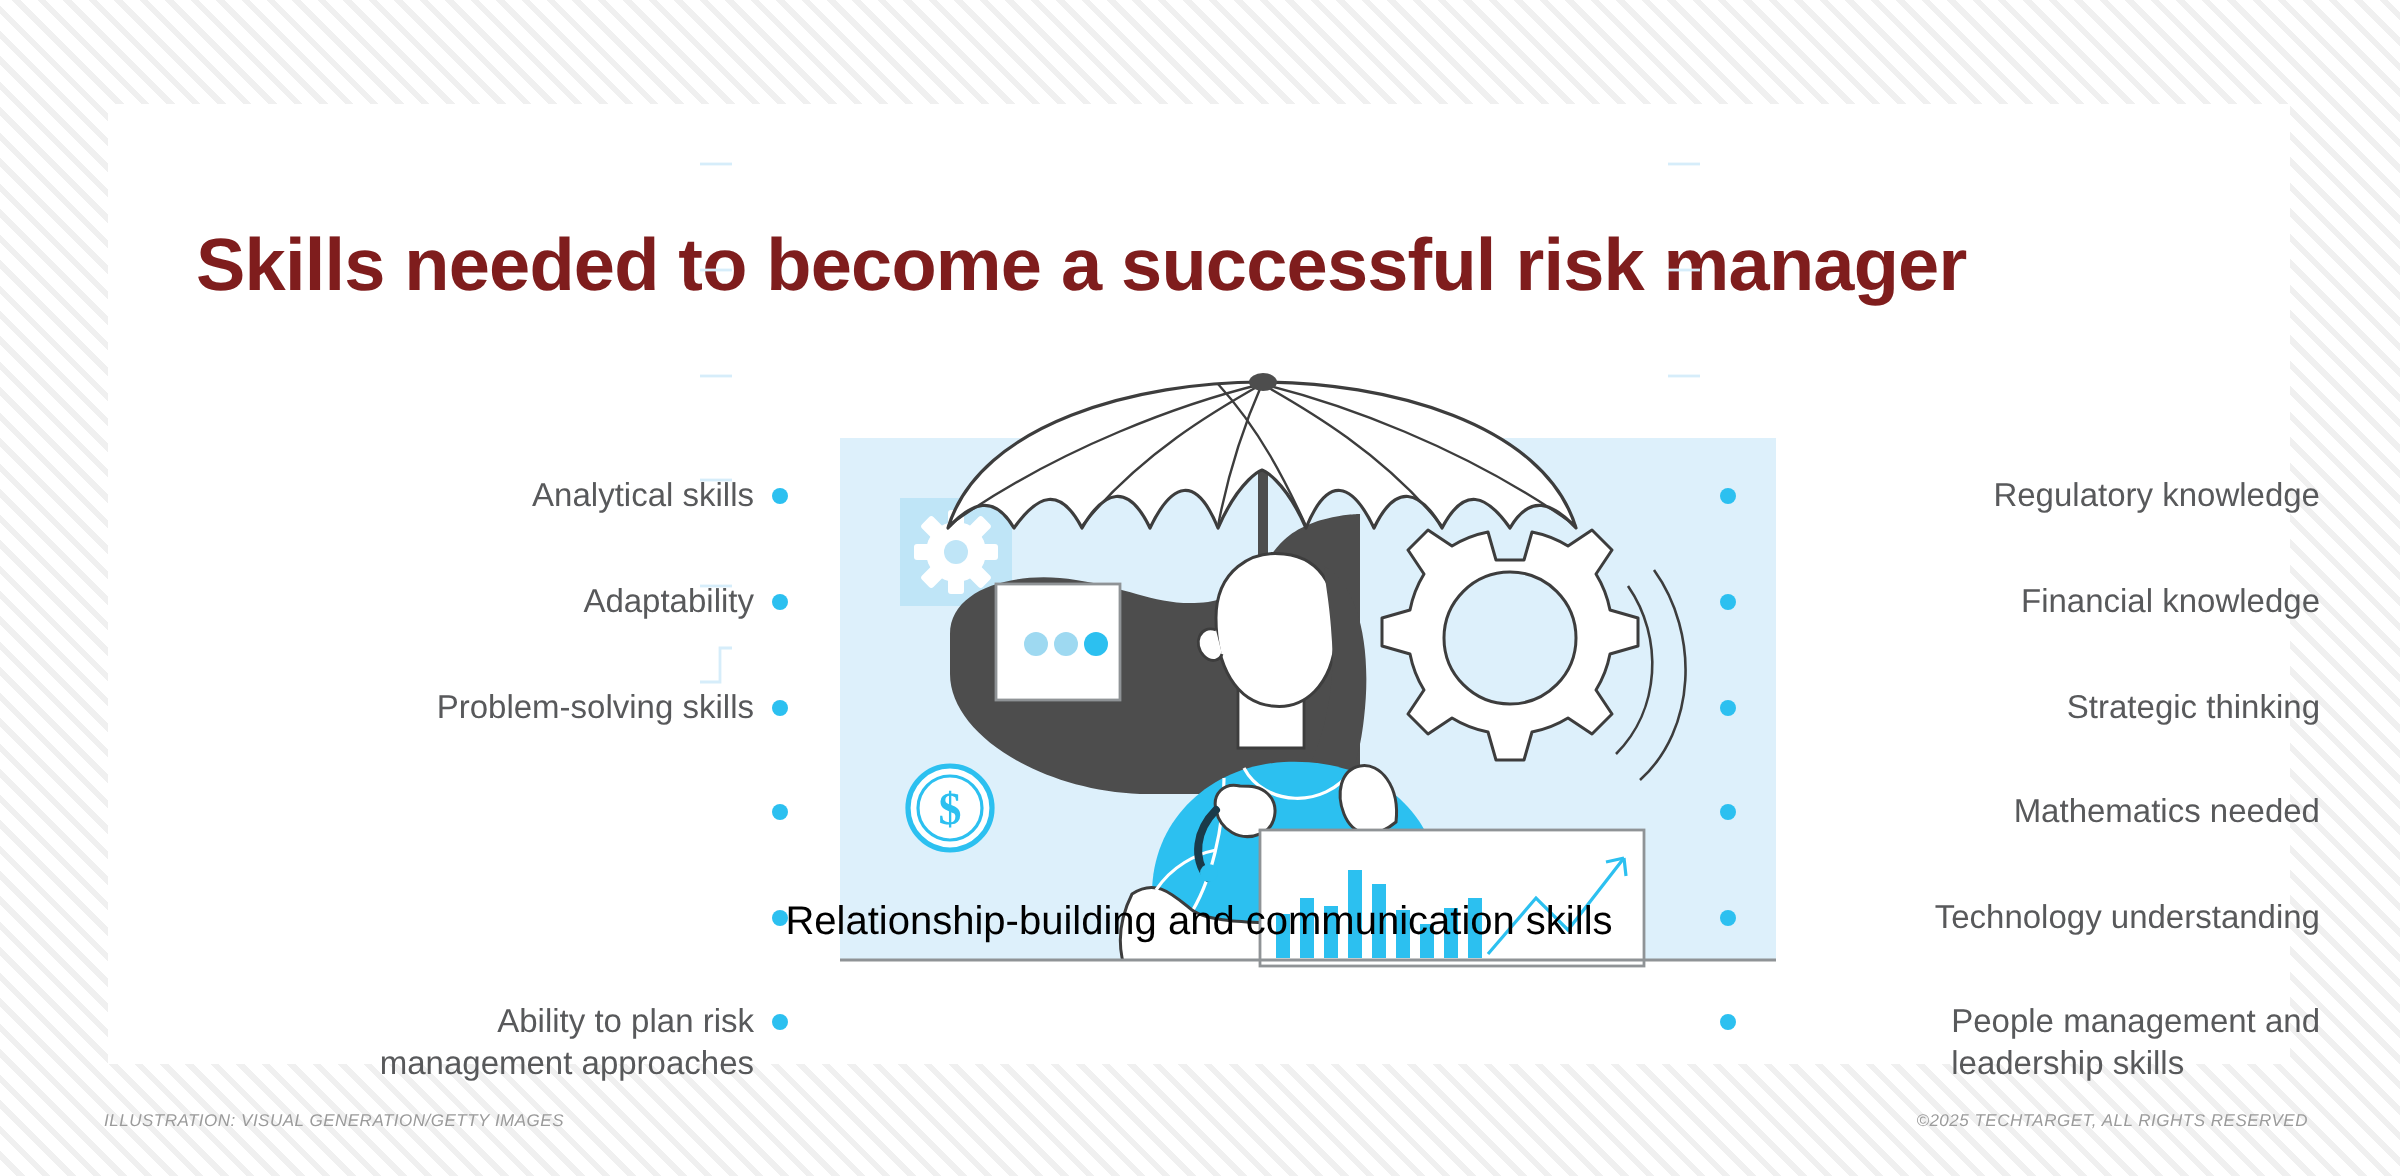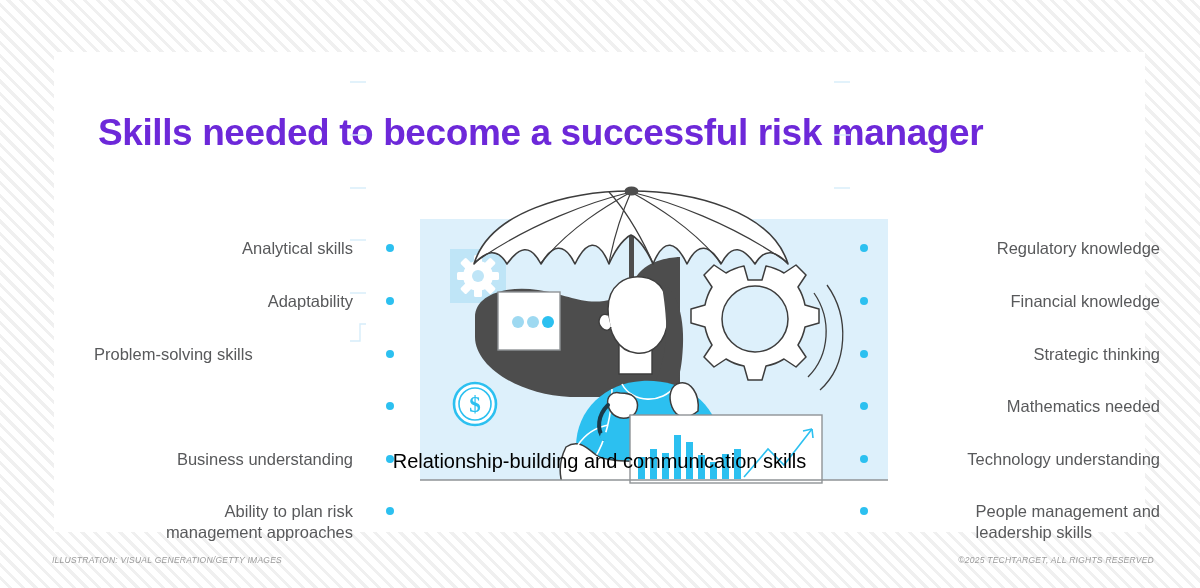--- a/index.html
+++ b/index.html
@@ -33,21 +33,21 @@
   }
 
   
   #title {
     position: absolute;
     left: 44px;
     top: 36px;
     width: 1010px;
     font-size: 37px;
     font-weight: bold;
-    color: #6d28d9;
+    color: #7f1d1d;
     letter-spacing: -0.4px;
     line-height: 1.1;
     white-space: nowrap;
   }
 
   
   #illustration {
     position: absolute;
     left: 366px;
     top: 167px;
@@ -72,21 +72,20 @@
   #col-left  { left: 40px;  }
   #col-right { left: 806px; }
 
   .label-row {
     position: absolute;
     display: flex;
     align-items: flex-start;
     font-size: 16.5px;
     color: #58595b;
     line-height: 21px;
-    gap: 24px;
   }
   #col-left .label-row {
     right: 0;
     left: auto;
     justify-content: flex-end;
     text-align: right;
     width: 300px;
     flex-direction: row;
   }
   #col-right .label-row {
@@ -351,29 +350,28 @@
 
   <div class="col" id="col-left">
     <div class="label-row" style="top:19px;">
       <span class="label-text">Analytical skills</span>
       <span class="dot"></span>
     </div>
     <div class="label-row" style="top:72px;">
       <span class="label-text">Adaptability</span>
       <span class="dot"></span>
     </div>
-    <div class="label-row" style="top:125px;justify-content:space-between;">
+    <div class="label-row" style="top:125px;">
       <span class="label-text">Problem-solving skills</span>
       <span class="dot"></span>
     </div>
     <div class="label-row" style="top:177px;">
       <span class="dot"></span>
     </div>
     <div class="label-row" style="top:230px;">
-      <span class="label-text">Business understanding</span>
       <span class="dot"></span>
     </div>
     <div class="label-row" style="top:282px;">
       <span class="label-text">Ability to plan risk
 management approaches</span>
       <span class="dot"></span>
     </div>
   </div>
 
   <div class="col" id="col-right">

